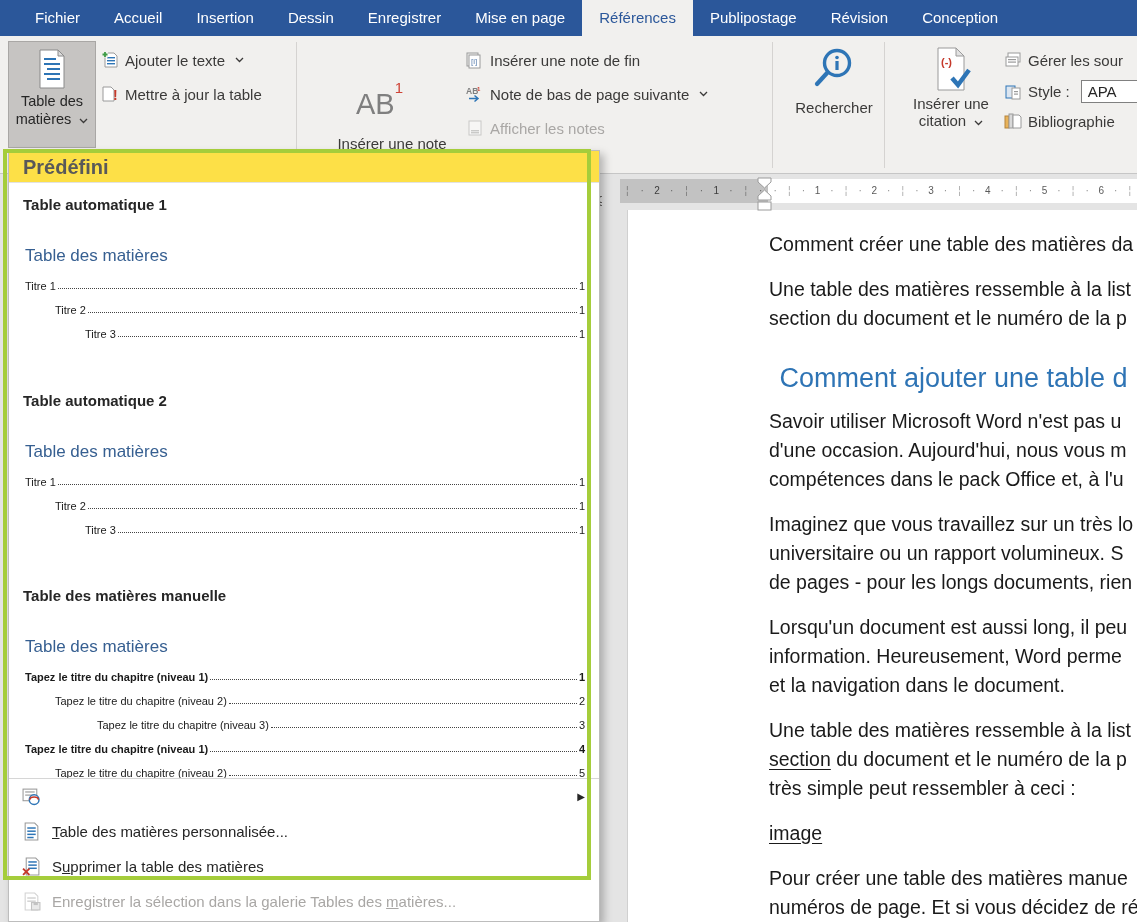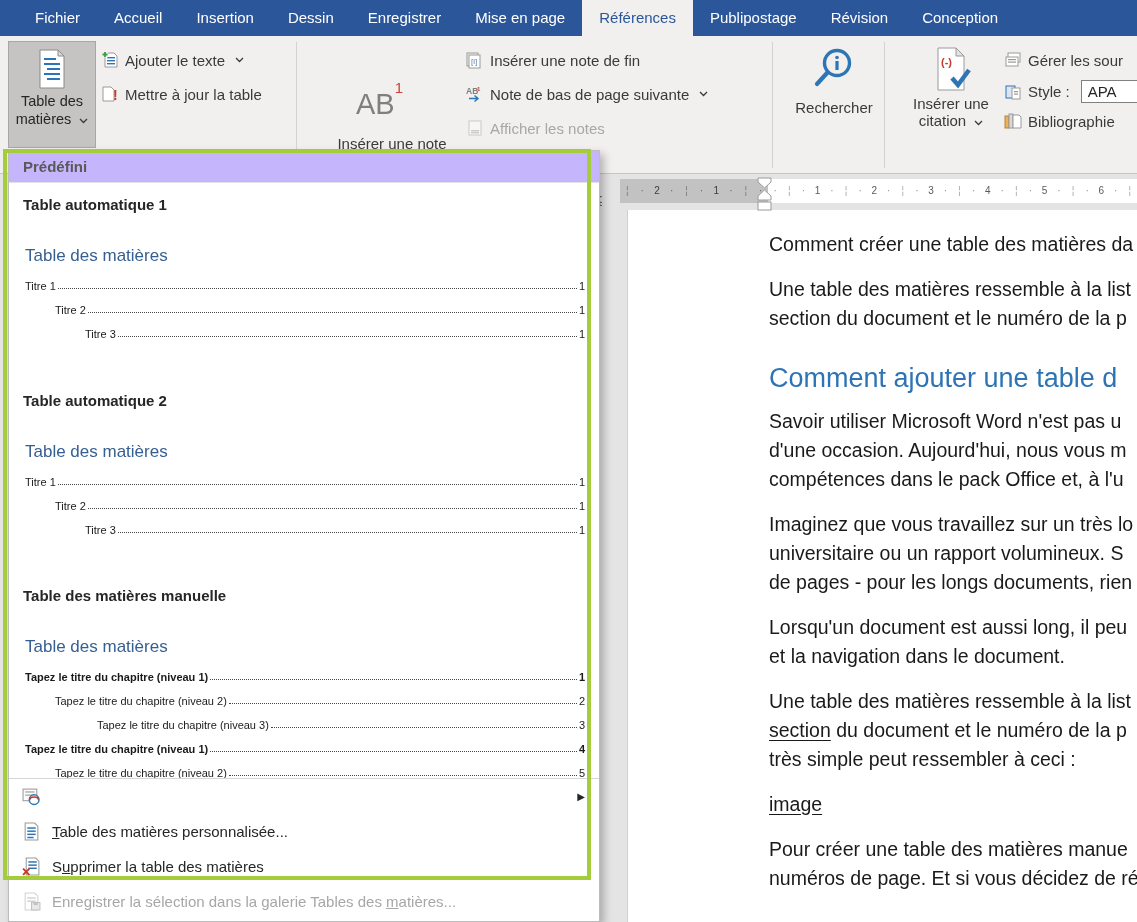--- a/index.html
+++ b/index.html
@@ -21,21 +21,21 @@
   .icon16 { width:18px; height:18px; flex:0 0 auto; }
   .bigAB { position:absolute; left:356px; top:52px; font-size:29px; color:#7f7f7f; letter-spacing:0; }
   .bigAB sup { color:#cf4336; font-size:15px; position:relative; top:-10px; }
   .ctrlabel { position:absolute; text-align:center; color:#3b3a39; line-height:20px; }
   .grouplabel { position:absolute; top:155px; font-size:13.5px; color:#4f4e4c; text-align:center; white-space:nowrap; }
   .chev { display:inline-block; margin-left:4px; }
   .stylebox { border:1px solid #808080; background:#fff; height:23px; line-height:21px; padding:0 6px; margin-left:5px; min-width:70px; color:#262626; }
 
   
   .panel { position:absolute; left:8px; top:150px; width:592px; height:772px; background:#fff; border:1px solid #bdbdbd; box-shadow:4px 4px 8px rgba(0,0,0,0.25); z-index:10; overflow:hidden; }
-  .panel-hd { height:32px; background:#c4b5fd; border-bottom:1px solid #e2e2e2; font-size:15px; font-weight:bold; color:#595959; line-height:32px; padding-left:14px; }
+  .panel-hd { height:32px; background:#fde047; border-bottom:1px solid #e2e2e2; font-size:20px; font-weight:bold; color:#595959; line-height:32px; padding-left:14px; }
   .gal-wrap { padding:0 14px; }
   .gal-name { font-size:15px; font-weight:bold; color:#262626; height:18px; line-height:18px; }
   .gal-prev { margin-left:2px; }
   .prev-title { font-size:17px; color:#365f91; height:21px; line-height:21px; }
   .prev-rows { margin-top:3px; }
   .prow { display:flex; align-items:flex-end; height:24px; font-size:11px; color:#1a1a1a; }
   .prow .lead { flex:1; border-bottom:1.5px dotted #444; margin:0 2px 4px 2px; }
   .prow .pg { padding-bottom:1px; }
   .menuarea { position:absolute; left:0; top:627px; width:100%; height:145px; background:#fff; border-top:1px solid #d6d6d6; z-index:3; }
   .mitem { height:35px; display:flex; align-items:center; padding-left:13px; gap:11px; font-size:15px; color:#262626; position:relative; }
@@ -48,21 +48,21 @@
   .docarea { position:absolute; left:602px; top:174px; width:535px; height:748px; background:#e4e4e4; overflow:hidden; }
   .ruler { position:absolute; left:18px; top:5px; height:24px; width:517px; background:#fff; display:flex; }
   .ruler .gray { background:#c2c2c2; display:flex; }
   .ruler .white { display:flex; }
   .rtok { width:14.2px; text-align:center; font-size:10px; line-height:24px; color:#5a5a5a; }
   .ruler .gray .rtok { width:14.8px; color:#3c3c3c; }
   .indmarks { position:absolute; left:136px; top:-2px; z-index:4; }
   .docpage { position:absolute; left:25px; top:36px; width:510px; height:712px; background:#fff; border-left:1px solid #d0d0d0; }
   .textcol { position:absolute; left:141px; top:0; width:369px; height:712px; overflow:hidden; padding-top:20px; }
   .doc-p { font-size:19.5px; line-height:29px; color:#1a1a1a; margin-bottom:16px; white-space:nowrap; }
-  .doc-h1 { font-size:27px; line-height:38px; color:#2e74b5; margin:26px 0 10px 0; white-space:nowrap; font-weight:normal; }
+  .doc-h1 { font-size:27px; line-height:38px; color:#2e74b5; margin:26px 0 10px 0; white-space:nowrap; font-weight:normal;text-align:center; }
   .useg { text-decoration:underline; text-underline-offset:3px; }
 </style>
 </head>
 <body>
 
 <div class="tabbar" id="tabbar">
     <div class="tab">Fichier</div>
     <div class="tab">Accueil</div>
     <div class="tab">Insertion</div>
     <div class="tab">Dessin</div>
@@ -412,20 +412,21 @@
           <div><span>d'une occasion. Aujourd'hui, nous vous m</span></div>
           <div><span>compétences dans le pack Office et, à l'u</span></div>
         </div>
         <div class="doc-p">
           <div><span>Imaginez que vous travaillez sur un très lo</span></div>
           <div><span>universitaire ou un rapport volumineux. S</span></div>
           <div><span>de pages - pour les longs documents, rien</span></div>
         </div>
         <div class="doc-p">
           <div><span>Lorsqu'un document est aussi long, il peu</span></div>
+          <div><span>information. Heureusement, Word perme</span></div>
           <div><span>et la navigation dans le document.</span></div>
         </div>
         <div class="doc-p">
           <div><span>Une table des matières ressemble à la list</span></div>
           <div><span class="useg">section</span><span> du document et le numéro de la p</span></div>
           <div><span>très simple peut ressembler à ceci :</span></div>
         </div>
         <div class="doc-p">
           <div><span class="useg">image</span></div>
         </div>

